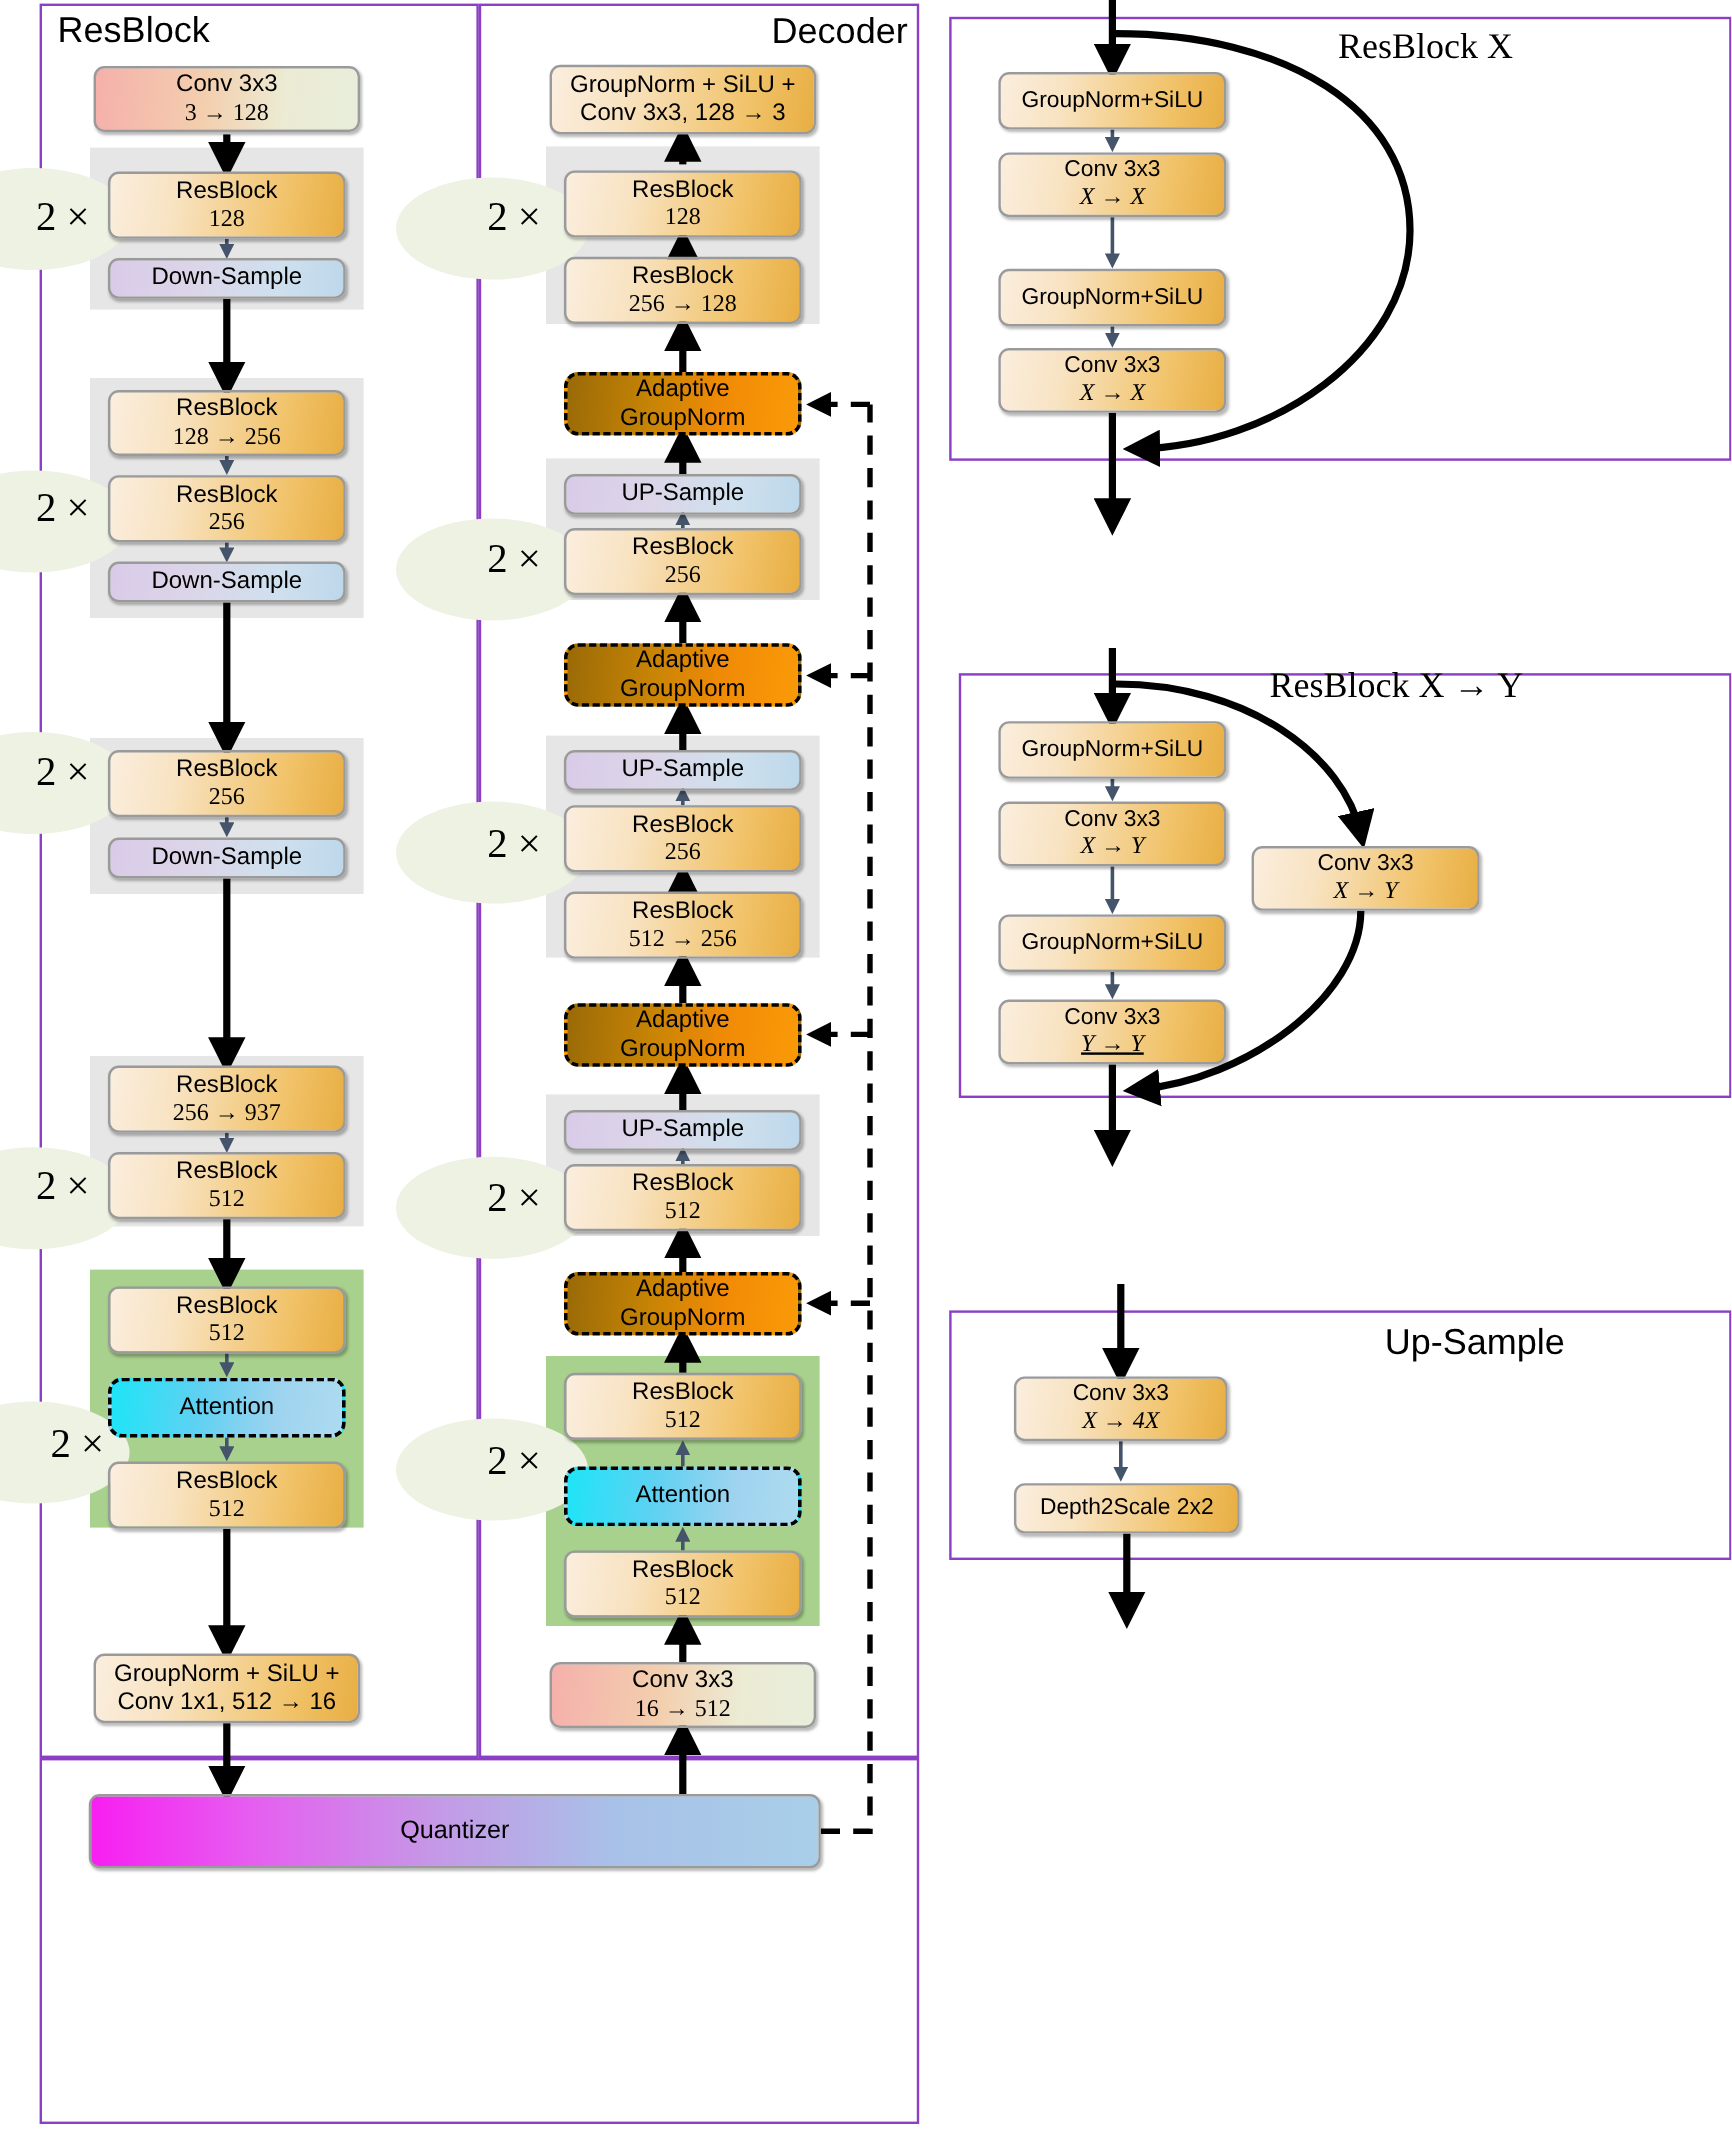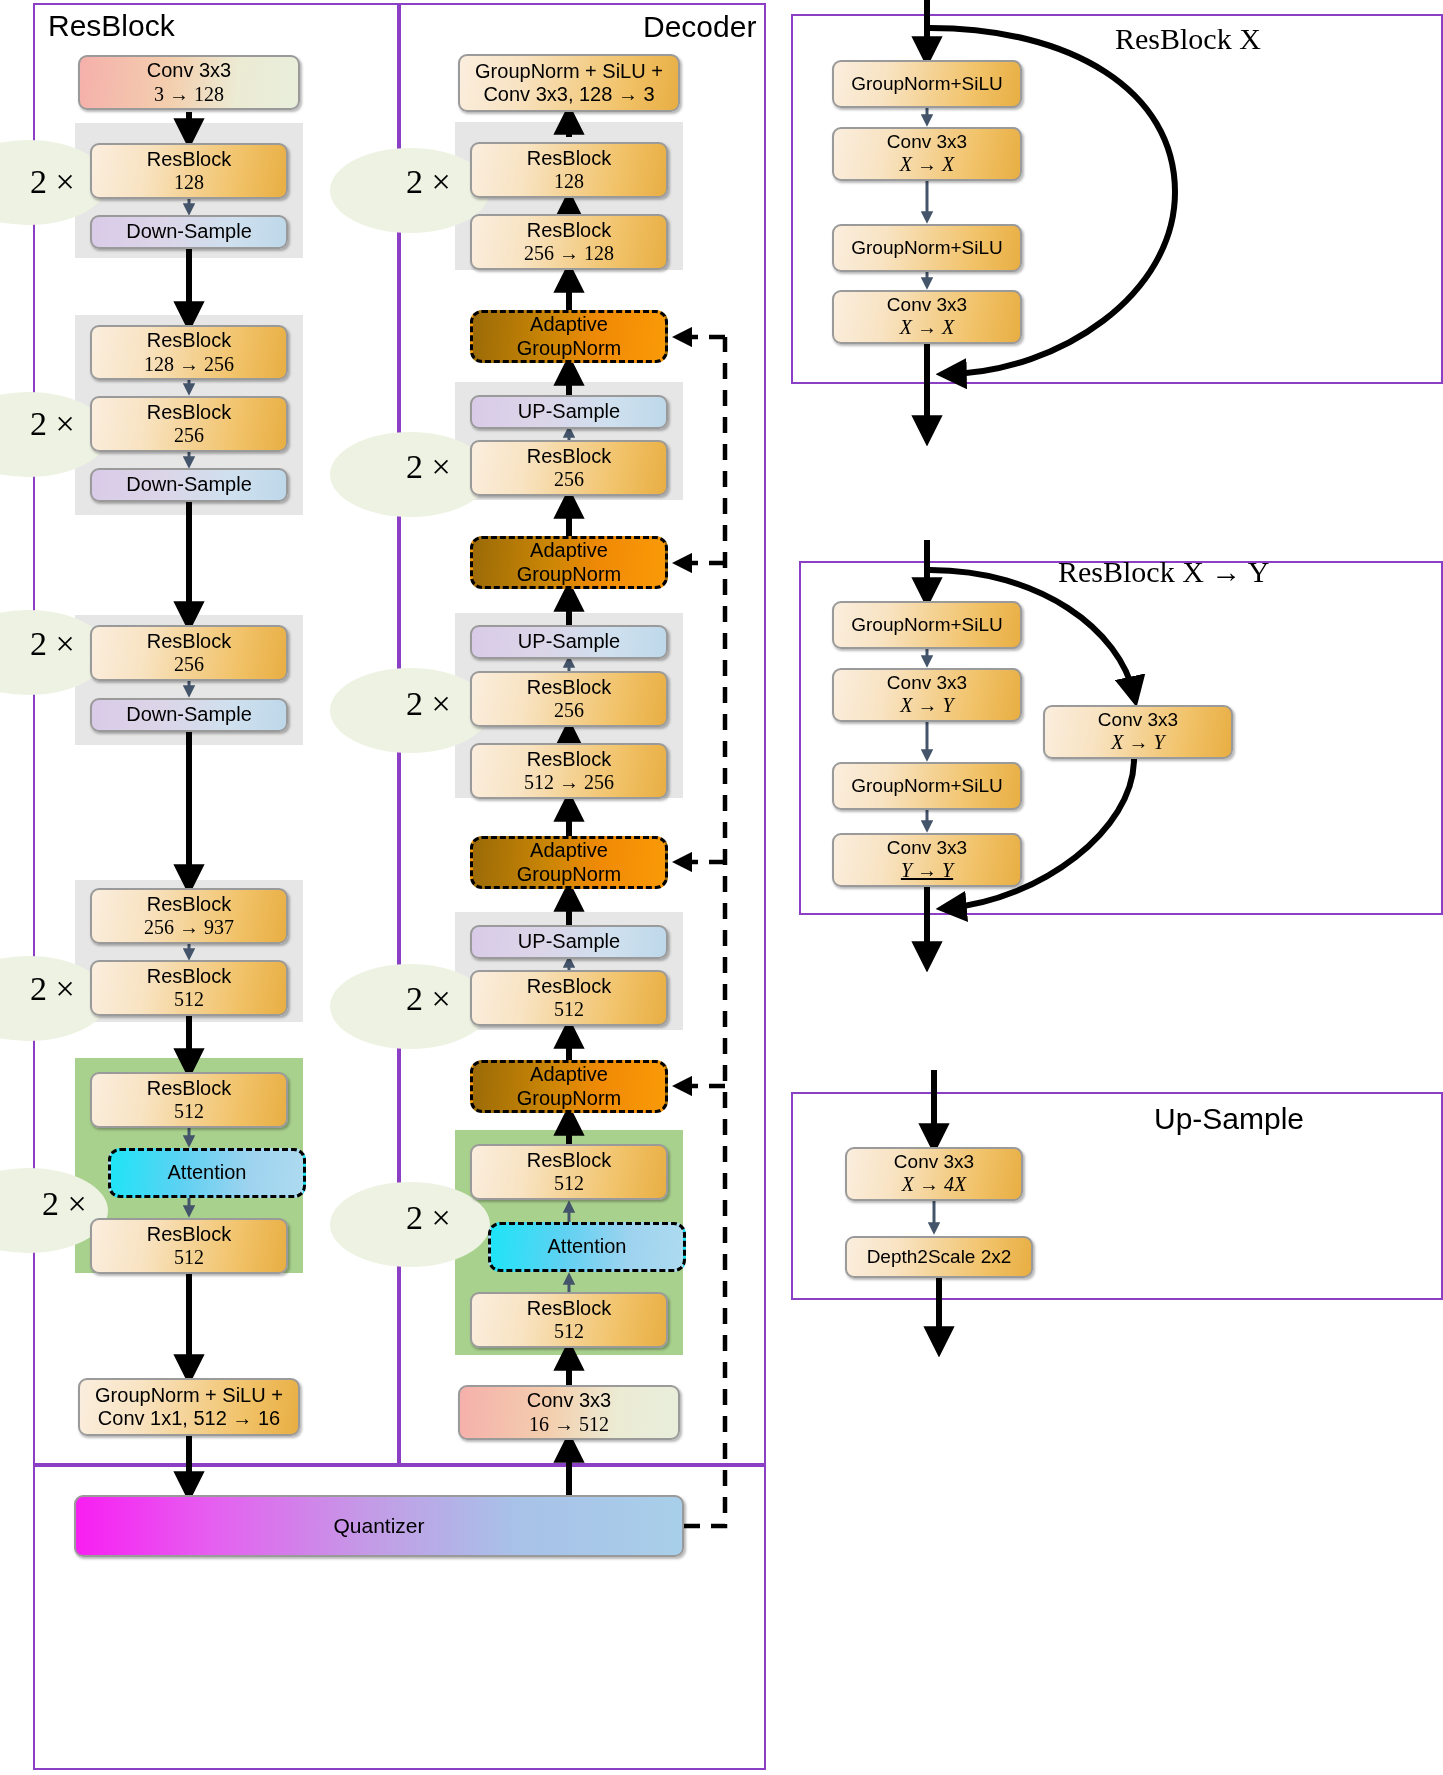--- a/index.html
+++ b/index.html
@@ -19,21 +19,21 @@
     font-size:20px;
     line-height:1.16;
     box-shadow:1.5px 2px 2.5px rgba(0,0,0,0.28);
     z-index:5;
   }
   .node .l2{font-size:20px;}
   .orange{background:linear-gradient(100deg,#fbeede 0%,#f8e3c2 28%,#f1c268 75%,#e8ae43 100%);}
   .pinkish{background:linear-gradient(95deg,#f5b0ab 0%,#f3cfae 42%,#ecebd4 72%,#e8eedb 100%);}
   .purpblue{background:linear-gradient(95deg,#d9cbe8 0%,#dcd5e8 35%,#cfe0ee 72%,#bdd8ea 100%);}
   .cyan{background:linear-gradient(95deg,#1ee4f7 0%,#5fd1f2 38%,#9ed3ef 72%,#addbf0 100%);
-        border:3px dashed #000;border-radius:12px;box-shadow:none;margin-left:18px;}
+        border:3px dashed #000;border-radius:12px;box-shadow:none;}
   .adaptive{background:linear-gradient(95deg,#9a6a07 0%,#c98505 38%,#f08a06 66%,#fa9a07 100%);
         border:3px dashed #000;border-radius:12px;box-shadow:none;}
   .quant{background:linear-gradient(90deg,#f81ef2 0%,#e65ef0 22%,#c49ae6 48%,#a8c1e8 72%,#a8cfe9 100%);}
 
   
   .grp-grey{position:absolute;background:#e6e6e6;z-index:1;}
   .grp-green{position:absolute;background:#a9d18e;z-index:1;}
   .ellipse{position:absolute;background:#edf2e2;border-radius:50%;z-index:2;}
   .times{position:absolute;font-size:34px;color:#000;z-index:3;
          font-family:"Liberation Serif",serif;white-space:nowrap;}

